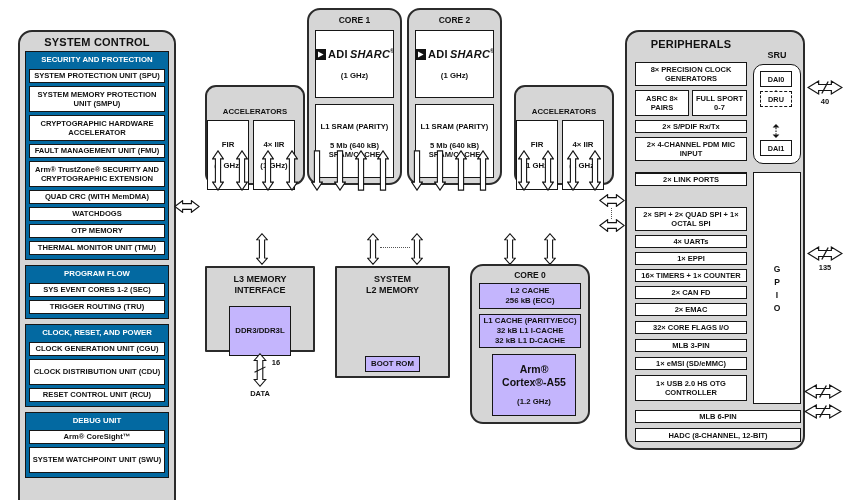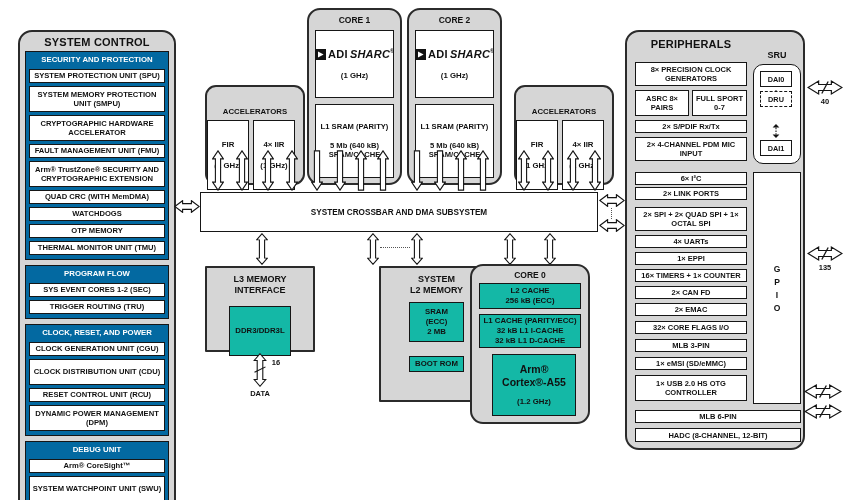--- a/index.html
+++ b/index.html
@@ -34,21 +34,21 @@
   .sram-box{position:absolute;left:6px;right:6px;top:94px;height:72px;background:#fff;border:1.4px solid #161616;
         display:flex;flex-direction:column;align-items:center;justify-content:center;text-align:center;
         font-weight:bold;font-size:7.6px;line-height:1.3;}
   .sram-gap{margin-top:9px;}
   
   .xbar{position:absolute;left:200px;top:192px;width:398px;height:40px;background:#fff;border:1.6px solid #161616;
         display:flex;align-items:center;justify-content:center;font-weight:bold;font-size:8.2px;box-sizing:border-box;}
   
   .mem{position:absolute;background:#d6d6d6;border:2px solid #2b2b2b;border-radius:1px;box-sizing:border-box;}
   .mem-title{font-weight:bold;font-size:9px;text-align:center;line-height:1.2;margin-top:6px;}
-  .wbox{background:#14b8a6;border:1.4px solid #161616;font-weight:bold;font-size:7.8px;display:flex;flex-direction:column;
+  .wbox{background:#c4b5fd;border:1.4px solid #161616;font-weight:bold;font-size:7.8px;display:flex;flex-direction:column;
         align-items:center;justify-content:center;text-align:center;line-height:1.3;box-sizing:border-box;position:absolute;}
   .cpu-big{font-size:10.5px;line-height:1.25;}
   
   .pbox{position:absolute;left:8px;width:112px;background:#fff;border:1.3px solid #161616;font-weight:bold;font-size:7.5px;
         line-height:1.2;display:flex;align-items:center;justify-content:center;text-align:center;box-sizing:border-box;min-height:13px;}
   .sru-box{position:absolute;left:126px;top:32px;width:48px;height:100px;background:#fff;border:1.6px solid #161616;border-radius:10px;box-sizing:border-box;}
   .sru-item{position:absolute;left:6px;width:32px;height:16px;background:#fff;border:1.3px solid #161616;font-weight:bold;font-size:7.3px;
         display:flex;align-items:center;justify-content:center;box-sizing:border-box;}
   .sru-dash{border:1.3px dashed #161616;}
   .gpio{position:absolute;left:126px;top:140px;width:48px;height:232px;background:#fff;border:1.4px solid #161616;
@@ -116,21 +116,20 @@
       <div class="group">
         <div class="group-title">PROGRAM FLOW</div>
         <div class="item h1">SYS EVENT CORES 1-2 (SEC)</div>
         <div class="item h1">TRIGGER ROUTING (TRU)</div>
       </div>
       <div class="group">
         <div class="group-title">CLOCK, RESET, AND POWER</div>
         <div class="item h1">CLOCK GENERATION UNIT (CGU)</div>
         <div class="item h2">CLOCK DISTRIBUTION UNIT (CDU)</div>
         <div class="item h1">RESET CONTROL UNIT (RCU)</div>
-        <div class="item h2">DYNAMIC POWER MANAGEMENT (DPM)</div>
       </div>
       <div class="group">
         <div class="group-title">DEBUG UNIT</div>
         <div class="item h1">Arm® CoreSight™</div>
         <div class="item h2">SYSTEM WATCHPOINT UNIT (SWU)</div>
       </div>
     </div>
   </div>
 
   <div class="accel" style="left:205px;top:85px;">
@@ -192,21 +191,20 @@
         <span>FIR</span>
         <span>(1 GHz)</span>
       </div>
       <div class="accel-unit">
         <span>4× IIR</span>
         <span>(1 GHz)</span>
       </div>
     </div>
   </div>
 
-  <div class="xbar">SYSTEM CROSSBAR AND DMA SUBSYSTEM</div>
 
   <svg class="arr" style="left:212px;top:150px" width="12" height="41">
       <use href="#arr-v"></use>
     </svg>
   <svg class="arr" style="left:236px;top:150px" width="12" height="41">
       <use href="#arr-v"></use>
     </svg>
   <svg class="arr" style="left:262px;top:150px" width="12" height="41">
       <use href="#arr-v"></use>
     </svg>
@@ -287,29 +285,24 @@
       <div>INTERFACE</div>
     </div>
     <div class="wbox" style="left:22px;right:22px;top:38px;height:50px;">DDR3/DDR3L</div>
   </div>
   <svg class="arr" style="left:253px;top:353px" width="14" height="34">
       <use href="#arr-v-slash"></use>
     </svg>
   <div class="buslbl" style="left:268px;top:358px;width:16px;">16</div>
   <div class="buslbl" style="left:235px;top:389px;width:50px;">DATA</div>
 
-  <div class="mem" style="left:335px;top:266px;width:115px;height:136px;margin-left:44px;">
+  <div class="mem" style="left:335px;top:266px;width:115px;height:112px;">
     <div class="mem-title">
       <div>SYSTEM</div>
       <div>L2 MEMORY</div>
-    </div>
-    <div class="wbox" style="left:28px;right:28px;top:34px;height:40px;">
-      <div>SRAM</div>
-      <div>(ECC)</div>
-      <div>2 MB</div>
     </div>
     <div class="wbox" style="left:28px;right:28px;top:88px;height:16px;">BOOT ROM</div>
   </div>
 
   <div class="mem" style="left:470px;top:264px;width:120px;height:160px;border-radius:13px;">
     <div class="core-title" style="margin-top:4px;">CORE 0</div>
     <div class="wbox" style="left:7px;right:7px;top:17px;height:26px;">
       <div>L2 CACHE</div>
       <div>256 kB (ECC)</div>
     </div>
@@ -341,21 +334,21 @@
       <div class="sru-item" style="top:75px;">DAI1</div>
     </div>
 
     <div class="pbox" style="top:30px;height:24px;">8× PRECISION CLOCK GENERATORS</div>
     <div class="pbox" style="top:58px;height:26px;width:54px;">ASRC 8× PAIRS</div>
     <div class="pbox" style="top:58px;height:26px;left:65px;width:55px;">FULL SPORT 0-7</div>
     <div class="pbox" style="top:88px;height:13px;">2× S/PDIF Rx/Tx</div>
     <div class="pbox" style="top:105px;height:24px;">2× 4-CHANNEL PDM MIC INPUT</div>
 
     <div class="pbox" style="top:140px;height:13px;">6× I²C</div>
-    <div class="pbox" style="top:155px;height:13px;">2× LINK PORTS</div>
+    <div class="pbox" style="top:141px;height:13px;">2× LINK PORTS</div>
     <div class="pbox" style="top:175px;height:24px;">2× SPI + 2× QUAD SPI + 1× OCTAL SPI</div>
     <div class="pbox" style="top:203px;height:13px;">4× UARTs</div>
     <div class="pbox" style="top:220px;height:13px;">1× EPPI</div>
     <div class="pbox" style="top:237px;height:13px;">16× TIMERS + 1× COUNTER</div>
     <div class="pbox" style="top:254px;height:13px;">2× CAN FD</div>
     <div class="pbox" style="top:271px;height:13px;">2× EMAC</div>
     <div class="pbox" style="top:289px;height:13px;">32× CORE FLAGS I/O</div>
     <div class="pbox" style="top:307px;height:13px;">MLB 3-PIN</div>
     <div class="pbox" style="top:325px;height:13px;">1× eMSI (SD/eMMC)</div>
     <div class="pbox" style="top:343px;height:26px;">1× USB 2.0 HS OTG CONTROLLER</div>

